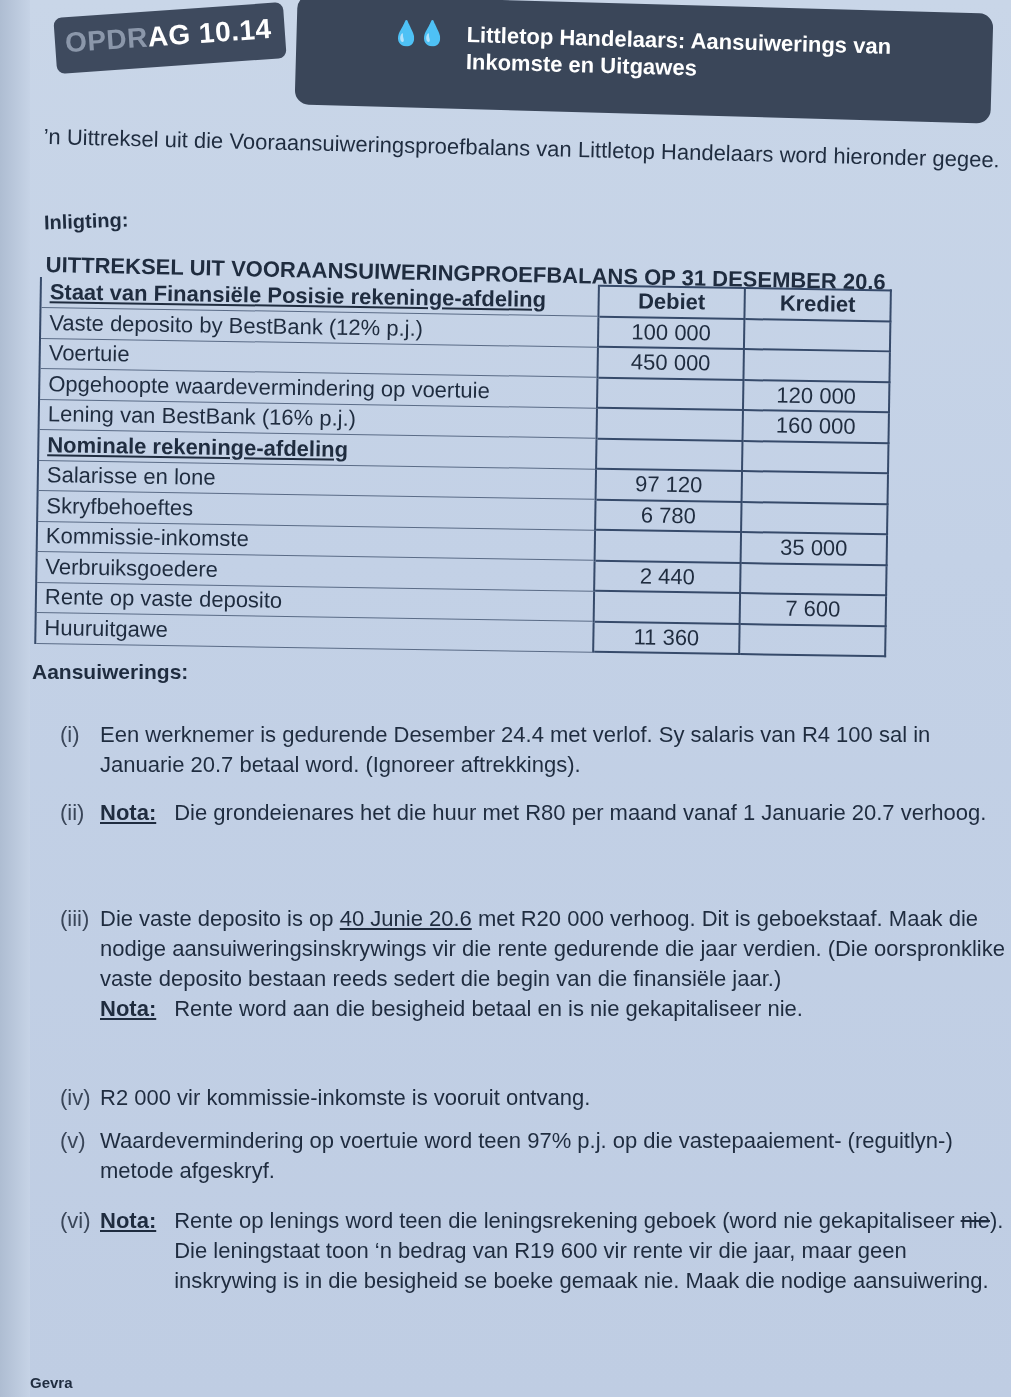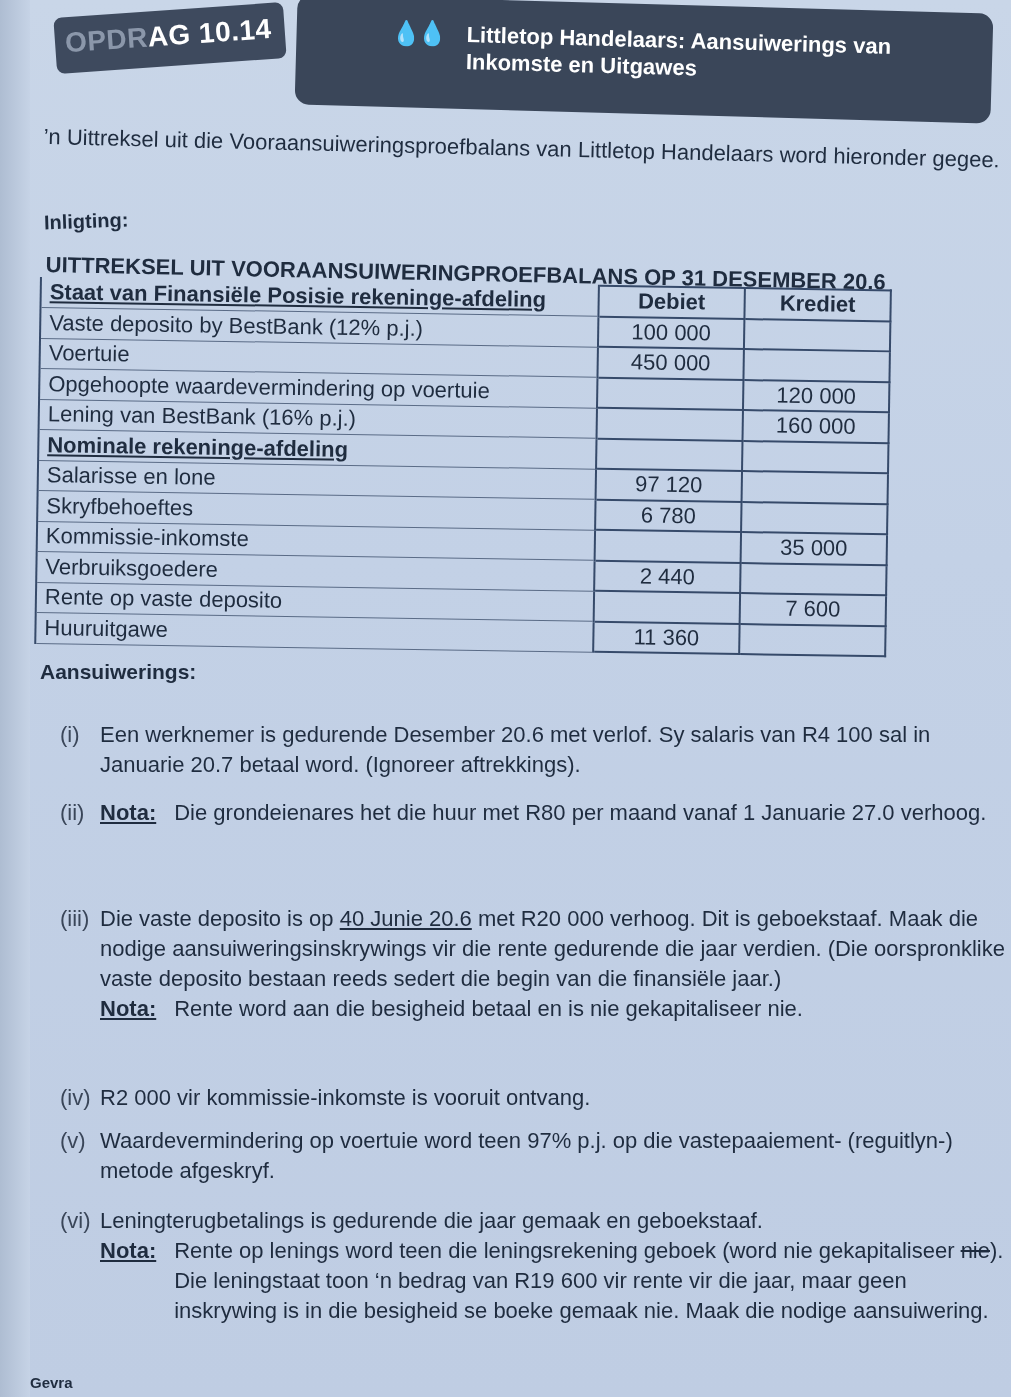--- a/index.html
+++ b/index.html
@@ -28,21 +28,21 @@
     transform:rotate(-2deg); }
   .uittreksel { position:absolute; left:46px; top:252px; font-size:22px; font-weight:bold;
     transform:rotate(1.2deg); transform-origin:left top; white-space:nowrap; }
   table.tb { position:absolute; left:40px; top:276px; border-collapse:collapse;
     transform:rotate(0.9deg); transform-origin:left top; font-size:22px; }
   table.tb td, table.tb th { border:2px solid #364a6a; padding:0 8px; height:28.5px; }
   table.tb .acc { width:540px; border-top:none; border-bottom:1px solid #5a6b86; }
   table.tb .num { width:128px; text-align:center; font-size:22px; }
   table.tb .sec { font-weight:bold; text-decoration:underline; }
   table.tb th { font-weight:bold; }
-  .aans-title { position:absolute; left:40px; top:660px; font-weight:bold; font-size:21px; }
+  .aans-title { position:absolute; left:32px; top:660px; font-weight:bold; font-size:21px; }
   .adj { position:absolute; left:60px; font-size:22px; line-height:30px; width:950px; }
   .adj .num { position:absolute; left:0; top:0; width:38px; color:#3a4659; }
   .adj .body { margin-left:40px; }
   .nota { font-weight:bold; text-decoration:underline; margin-right:18px; }
   .u { text-decoration:underline; }
   .strike { text-decoration:line-through; }
   .notaline { display:flex; }
   .notaline .ntext { flex:1; }
   .footer { position:absolute; left:30px; top:1374px; font-size:15px; font-weight:bold; }
 </style>
@@ -128,29 +128,29 @@
         <td class="num">11 360</td>
         <td class="num"></td>
       </tr>
 </tbody>
   </table>
 
 <div class="aans-title">Aansuiwerings:</div>
 
 <div class="adj" style="top:720px">
   <span class="num">(i)</span>
-  <div class="body">Een werknemer is gedurende Desember 20.6 met verlof.  Sy salaris van R4 100 sal in Januarie 20.7 betaal word.  (Ignoreer aftrekkings).</div>
+  <div class="body">Een werknemer is gedurende Desember 24.4 met verlof.  Sy salaris van R4 100 sal in Januarie 20.7 betaal word.  (Ignoreer aftrekkings).</div>
 </div>
 
 <div class="adj" style="top:798px">
   <span class="num">(ii)</span>
   <div class="body">
     <div class="notaline">
       <span class="nota">Nota:</span>
-      <span class="ntext">Die grondeienares het die huur met R80 per maand vanaf 1 Januarie 27.0 verhoog.</span>
+      <span class="ntext">Die grondeienares het die huur met R80 per maand vanaf 1 Januarie 20.7 verhoog.</span>
     </div>
   </div>
 </div>
 
 <div class="adj" style="top:904px">
   <span class="num">(iii)</span>
   <div class="body">
     <div><span>Die vaste deposito is op </span><span class="u">40 Junie 20.6</span><span> met R20 000 verhoog.  Dit is geboekstaaf. Maak die nodige aansuiweringsinskrywings vir die rente gedurende die jaar verdien.  (Die oorspronklike vaste deposito bestaan reeds sedert die begin van die finansiële jaar.)</span></div>
     <div class="notaline">
       <span class="nota">Nota:</span>
@@ -165,21 +165,20 @@
 </div>
 
 <div class="adj" style="top:1126px">
   <span class="num">(v)</span>
   <div class="body">Waardevermindering op voertuie word teen 97% p.j. op die vastepaaiement- (reguitlyn-) metode afgeskryf.</div>
 </div>
 
 <div class="adj" style="top:1206px">
   <span class="num">(vi)</span>
   <div class="body">
-    <div>Leningterugbetalings is gedurende die jaar gemaak en geboekstaaf.</div>
     <div class="notaline">
       <span class="nota">Nota:</span>
       <span class="ntext"><span>Rente op lenings word teen die leningsrekening geboek (word nie gekapitaliseer </span><span class="strike">nie</span><span>).  Die leningstaat toon ‘n bedrag van R19 600 vir rente vir die jaar, maar geen inskrywing is in die besigheid se boeke gemaak nie. Maak die nodige aansuiwering.</span></span>
     </div>
   </div>
 </div>
 
 <div class="footer">Gevra</div>
 
 </body></html>

